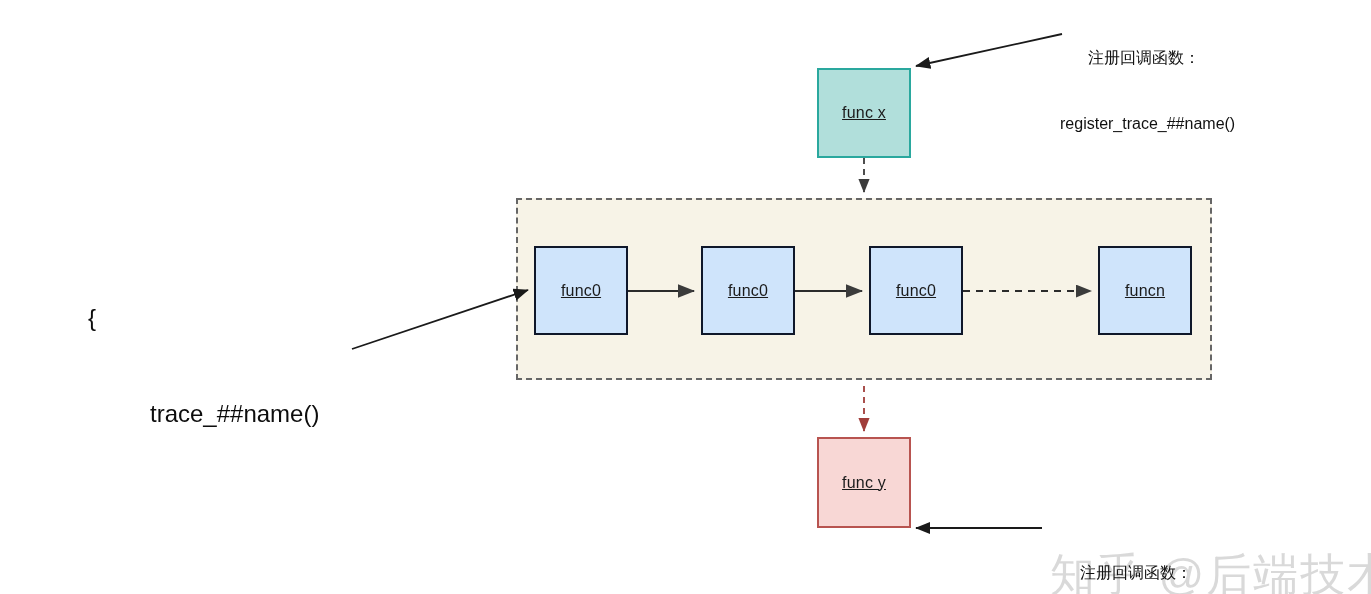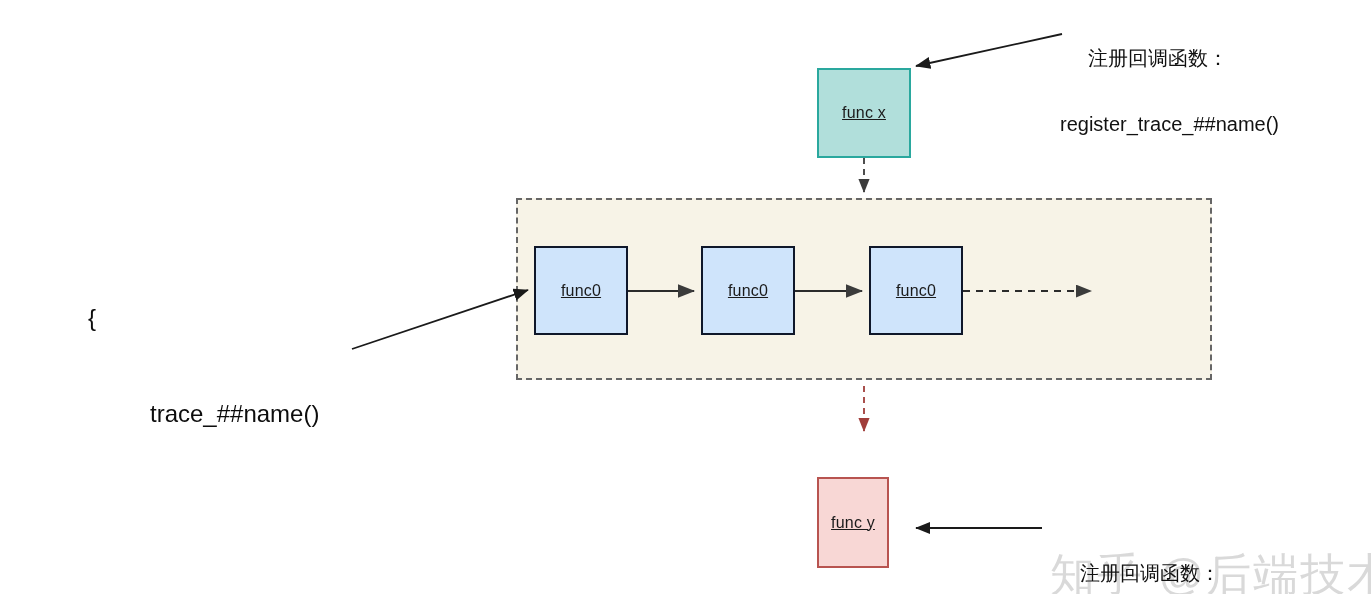--- a/index.html
+++ b/index.html
@@ -57,21 +57,21 @@
     left: 88px;
     top: 238px;
     font-size: 24px;
     line-height: 32px;
     color: #0d0d0d;
     white-space: pre;
   }
   .code-indent { padding-left: 62px; }
   .caption {
     position: absolute;
-    font-size: 20px;
+    font-size: 16px;
     line-height: 22px;
     color: #111111;
     white-space: pre;
     text-align: left;
   }
   .watermark {
     position: absolute;
     left: 992px;
     top: 500px;
     font-size: 45px;
@@ -98,22 +98,25 @@
   </div>
 
   <div class="node node-blue" style="left:701px; top:246px; width:94px; height:89px;">
     <span>func0</span>
   </div>
 
   <div class="node node-blue" style="left:869px; top:246px; width:94px; height:89px;">
     <span>func0</span>
   </div>
 
+  <div class="node node-blue" style="left:1098px; top:246px; width:94px; height:89px;">
+    <span>funcn</span>
+  </div>
 
-  <div class="node node-pink" style="left:817px; top:437px; width:72px; height:91px;margin-top:40px;">
+  <div class="node node-pink" style="left:817px; top:437px; width:94px; height:91px;">
     <span>func y</span>
   </div>
 
   <svg class="layer" viewBox="0 0 1371 594">
     <defs>
       <marker id="arrow-dark" markerWidth="9" markerHeight="9" refX="7.5" refY="3.2" orient="auto" markerUnits="strokeWidth">
         <path d="M0,0 L8,3.2 L0,6.4 z" fill="#1f1f1f"></path>
       </marker>
       <marker id="arrow-dark-s" markerWidth="10" markerHeight="10" refX="8" refY="3.4" orient="auto" markerUnits="strokeWidth">
         <path d="M0,0 L8.5,3.4 L0,6.8 z" fill="#1a1a1a"></path>

